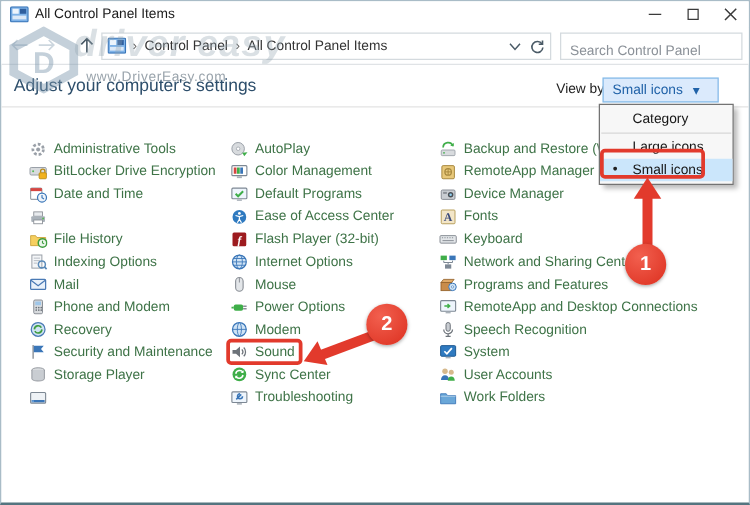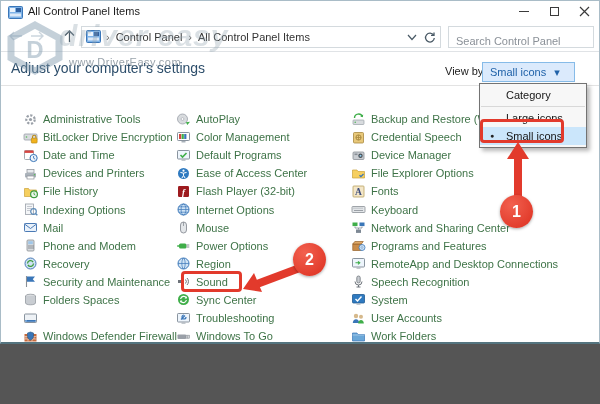--- a/index.html
+++ b/index.html
@@ -1,19 +1,19 @@
 <!DOCTYPE html>
 <html style="--red: #e23a2c; --item-green: #3e7347; --link-blue: #2062a8;"><head>
 <meta charset="utf-8">
 <style>
   :root{ --red:#e23a2c; --item-green:#3e7347; --link-blue:#2062a8; }
   *{box-sizing:border-box;}
   html,body{margin:0;padding:0;background:#555;}
   #win{
-    position:relative;width:600px;height:344px;background:#fff;overflow:hidden;
+    position:relative;width:600px;height:404px;background:#fff;overflow:hidden;
     border:1px solid #a9bcc7;border-bottom:2px solid #54747f;
     font-family:"Liberation Sans",sans-serif;-webkit-font-smoothing:antialiased;
   }
   
   .titlebar{position:absolute;top:0;left:0;right:0;height:21px;background:#fff;}
   .titlebar .appicon{position:absolute;left:7px;top:4px;width:15px;height:13px;}
   .titlebar .title{position:absolute;left:27px;top:0;line-height:21px;font-size:11px;color:#1a1a1a;}
   .cap-btns{position:absolute;right:0;top:0;height:21px;display:flex;}
   .cap-btn{width:30px;height:21px;display:flex;align-items:center;justify-content:center;}
   .glyph-min{width:10px;height:1px;background:#3b3b3b;display:block;}
@@ -29,21 +29,21 @@
   .searchbox input{border:none;outline:none;flex:1;font-size:11px;color:#555;background:transparent;padding:0 4px 0 7px;font-family:inherit;}
   .searchbox input::placeholder{color:#8b9198;}
   
   .page-title{position:absolute;left:10px;top:59px;font-size:14px;color:#2d4e6b;}
   .viewby-label{position:absolute;left:444px;top:64px;font-size:11px;color:#222;}
   .viewby-value{position:absolute;left:481px;top:61px;width:93px;height:20px;background:#dbeafc;border:1px solid #86bbe8;
     display:flex;align-items:center;font-size:11px;color:var(--link-blue);padding-left:7px;gap:8px;}
   .hsep{position:absolute;left:0;right:0;top:84px;border-top:1px solid #e3e3e3;}
   
   .col{position:absolute;top:109px;}
-  #col0{left:22px;} #col1{left:175px;text-align:right;} #col2{left:350px;}
+  #col0{left:22px;} #col1{left:183px;text-align:right;} #col2{left:350px;}
   .item{display:flex;align-items:center;gap:5px;height:18.1px;cursor:pointer;}
   .item .lbl{font-size:11px;color:var(--item-green);white-space:nowrap;}
   .ic{width:15px;height:15px;flex:0 0 15px;display:inline-flex;}
   
   .menu{position:absolute;left:478px;top:82px;width:108px;background:#f7f7f7;border:1px solid #737373;
     box-shadow:3px 3px 4px rgba(0,0,0,.28);z-index:6;padding:2px 0;}
   .menu-item{position:relative;height:18px;line-height:18px;font-size:11px;color:#161616;padding-left:26px;cursor:pointer;white-space:nowrap;}
   .menu-item.selected{background:#cbe6fb;}
   .menu-item .bullet{position:absolute;left:10px;top:0;font-size:7px;color:#222;}
   .menu-sep{border-top:1px solid #d8d8d8;margin:2px 1px;}
@@ -188,21 +188,20 @@
       </div>
       <div class="item">
         <span class="ic">
           <svg viewBox="0 0 15 15" width="15" height="15">
             <rect x="4" y="3.5" width="7" height="3.5" fill="#e8ebee" stroke="#8a8f96" stroke-width="0.7"></rect>
             <rect x="2" y="7" width="11" height="4.5" rx="0.8" fill="#aab2ba"></rect>
             <rect x="4" y="10" width="7" height="3" fill="#ffffff" stroke="#8a8f96" stroke-width="0.7"></rect>
             <circle cx="11.5" cy="8.7" r="0.8" fill="#57b956"></circle>
           </svg>
         </span>
-        <span class="lbl">Devices and Printers</span>
       </div>
       <div class="item">
         <span class="ic">
           <svg viewBox="0 0 15 15" width="15" height="15">
             <path d="M1.5 4.5h4l1 1.5h7v6.5h-12z" fill="#f6cf5f" stroke="#caa23a" stroke-width="0.7"></path>
             <circle cx="11" cy="10.3" r="3.4" fill="#eaf6ea" stroke="#3f9d3f" stroke-width="1.2"></circle>
             <path d="M11 8.5v1.8l1.3 0.8" stroke="#3f9d3f" stroke-width="0.9" fill="none"></path>
           </svg>
         </span>
         <span class="lbl">File History</span>
@@ -260,40 +259,30 @@
         </span>
         <span class="lbl">Security and Maintenance</span>
       </div>
       <div class="item">
         <span class="ic">
           <svg viewBox="0 0 15 15" width="15" height="15">
             <ellipse cx="7.5" cy="4" rx="5" ry="1.8" fill="#d8dbde" stroke="#8a8f96" stroke-width="0.7"></ellipse>
             <path d="M2.5 4v7c0 1 2.2 1.8 5 1.8s5-.8 5-1.8V4" fill="#c9cdd2" stroke="#8a8f96" stroke-width="0.7"></path>
           </svg>
         </span>
-        <span class="lbl">Folders Spaces</span>
+        <span class="lbl">Storage Player</span>
       </div>
       <div class="item">
         <span class="ic">
           <svg viewBox="0 0 15 15" width="15" height="15">
             <rect x="1.5" y="3" width="12" height="8.5" rx="0.8" fill="#eef2f6" stroke="#7d8894" stroke-width="0.9"></rect>
             <rect x="2.3" y="9" width="10.4" height="1.8" fill="#3a76b8"></rect>
             <rect x="2.8" y="9.3" width="1.2" height="1.2" fill="#7fb3e8"></rect>
           </svg>
         </span>
-      </div>
-      <div class="item">
-        <span class="ic">
-          <svg viewBox="0 0 15 15" width="15" height="15">
-            <rect x="1.5" y="5" width="12" height="7.5" fill="#c66a3c"></rect>
-            <path d="M1.5 7.5h12M1.5 10h12M5 5v2.5M9 5v2.5M3 7.5v2.5M7 7.5v2.5M11 7.5v2.5M5 10v2.5M9 10v2.5" stroke="#f0e6de" stroke-width="0.6"></path>
-            <path d="M7.5 3l3 1v3c0 2-1.4 3.4-3 4-1.6-.6-3-2-3-4V4z" fill="#3a76b8" stroke="#27567f" stroke-width="0.6"></path>
-          </svg>
-        </span>
-        <span class="lbl">Windows Defender Firewall</span>
       </div>
     </div>
   <div class="col" id="col1">
       <div class="item">
         <span class="ic">
           <svg viewBox="0 0 15 15" width="15" height="15">
             <circle cx="6.5" cy="7" r="5" fill="#d8dbde" stroke="#9aa0a8" stroke-width="0.8"></circle>
             <circle cx="6.5" cy="7" r="1.4" fill="#ffffff" stroke="#9aa0a8" stroke-width="0.6"></circle>
             <path d="M9.8 10.2l4.2-.4-2.6 3.2z" fill="#3fae49"></path>
           </svg>
@@ -371,21 +360,21 @@
         <span class="lbl">Power Options</span>
       </div>
       <div class="item">
         <span class="ic">
           <svg viewBox="0 0 15 15" width="15" height="15">
             <circle cx="7.5" cy="7.5" r="5.5" fill="#cfe3f5" stroke="#3a76b8" stroke-width="1"></circle>
             <path d="M2 7.5h11" stroke="#3a76b8" stroke-width="0.7"></path>
             <path d="M7.5 2c2.2 1.4 2.2 9.6 0 11M7.5 2c-2.2 1.4-2.2 9.6 0 11" stroke="#3a76b8" stroke-width="0.7" fill="none"></path>
           </svg>
         </span>
-        <span class="lbl">Region</span>
+        <span class="lbl">Modem</span>
       </div>
       <div class="item">
         <span class="ic">
           <svg viewBox="0 0 15 15" width="15" height="15">
             <path d="M2 6h2.8L8 3.2v8.6L4.8 9H2z" fill="#6d737a"></path>
             <path d="M9.5 5.5a3 3 0 010 4M11 4a5 5 0 010 7" stroke="#6d737a" stroke-width="1" fill="none"></path>
           </svg>
         </span>
         <span class="lbl">Sound</span>
       </div>
@@ -403,30 +392,20 @@
       <div class="item">
         <span class="ic">
           <svg viewBox="0 0 15 15" width="15" height="15">
             <rect x="1.5" y="2.5" width="12" height="8.5" rx="0.8" fill="#eef5fc" stroke="#7d8894" stroke-width="0.9"></rect>
             <path d="M5 8.5l4-4M8 4a2 2 0 102 2" stroke="#3a76b8" stroke-width="1.2" fill="none"></path>
             <rect x="5.5" y="11.5" width="4" height="1.2" fill="#aab2ba"></rect>
           </svg>
         </span>
         <span class="lbl">Troubleshooting</span>
       </div>
-      <div class="item">
-        <span class="ic">
-          <svg viewBox="0 0 15 15" width="15" height="15">
-            <rect x="1.5" y="5.5" width="8.5" height="4.5" rx="0.8" fill="#9aa0a8"></rect>
-            <rect x="10" y="6.2" width="3.5" height="3" fill="#d8dbde" stroke="#8a8f96" stroke-width="0.6"></rect>
-            <path d="M11 7.2h1.2M11 8.7h1.2" stroke="#6d737a" stroke-width="0.5"></path>
-          </svg>
-        </span>
-        <span class="lbl">Windows To Go</span>
-      </div>
     </div>
   <div class="col" id="col2">
       <div class="item">
         <span class="ic">
           <svg viewBox="0 0 15 15" width="15" height="15">
             <path d="M3.5 6a4 4 0 017.8-1.2" fill="none" stroke="#3fae49" stroke-width="1.4"></path>
             <path d="M12.2 2.4l-.4 2.8-2.6-.9z" fill="#3fae49"></path>
             <rect x="2" y="8" width="11" height="4.5" rx="0.8" fill="#d8dbde" stroke="#9aa0a8" stroke-width="0.7"></rect>
             <circle cx="4.2" cy="10.2" r="0.7" fill="#3fae49"></circle>
           </svg>
@@ -434,41 +413,32 @@
         <span class="lbl">Backup and Restore (Windows 7)</span>
       </div>
       <div class="item">
         <span class="ic">
           <svg viewBox="0 0 15 15" width="15" height="15">
             <rect x="2.5" y="2.5" width="10" height="10.5" rx="1" fill="#e8c87a" stroke="#a8893f" stroke-width="0.8"></rect>
             <circle cx="7.5" cy="7.5" r="2.6" fill="none" stroke="#a8893f" stroke-width="1"></circle>
             <path d="M7.5 5v5M5 7.5h5" stroke="#a8893f" stroke-width="0.8"></path>
           </svg>
         </span>
-        <span class="lbl">Credential Speech</span>
+        <span class="lbl">RemoteApp Manager</span>
       </div>
       <div class="item">
         <span class="ic">
           <svg viewBox="0 0 15 15" width="15" height="15">
             <rect x="2" y="4" width="11" height="7.5" rx="1" fill="#c9cdd2" stroke="#8a8f96" stroke-width="0.8"></rect>
             <circle cx="9.5" cy="7.7" r="2.2" fill="#4a4f55"></circle>
             <circle cx="9.5" cy="7.7" r="1" fill="#8fd0f0"></circle>
             <rect x="3.5" y="5.5" width="3" height="1.6" fill="#8a8f96"></rect>
           </svg>
         </span>
         <span class="lbl">Device Manager</span>
-      </div>
-      <div class="item">
-        <span class="ic">
-          <svg viewBox="0 0 15 15" width="15" height="15">
-            <path d="M1.5 4h4.5l1 1.5h6.5V12h-12z" fill="#f6cf5f" stroke="#caa23a" stroke-width="0.7"></path>
-            <path d="M8.5 9.2l1.4 1.4 2.6-2.6" stroke="#3a76b8" stroke-width="1.3" fill="none"></path>
-          </svg>
-        </span>
-        <span class="lbl">File Explorer Options</span>
       </div>
       <div class="item">
         <span class="ic">
           <svg viewBox="0 0 15 15" width="15" height="15">
             <rect x="2" y="2" width="11" height="11" rx="0.8" fill="#f3e6c8" stroke="#b9a15e" stroke-width="0.8"></rect>
             <text x="7.5" y="11" font-size="9.5" fill="#3a4a7a" text-anchor="middle" font-family="Liberation Serif, serif" font-weight="bold">A</text>
           </svg>
         </span>
         <span class="lbl">Fonts</span>
       </div>

